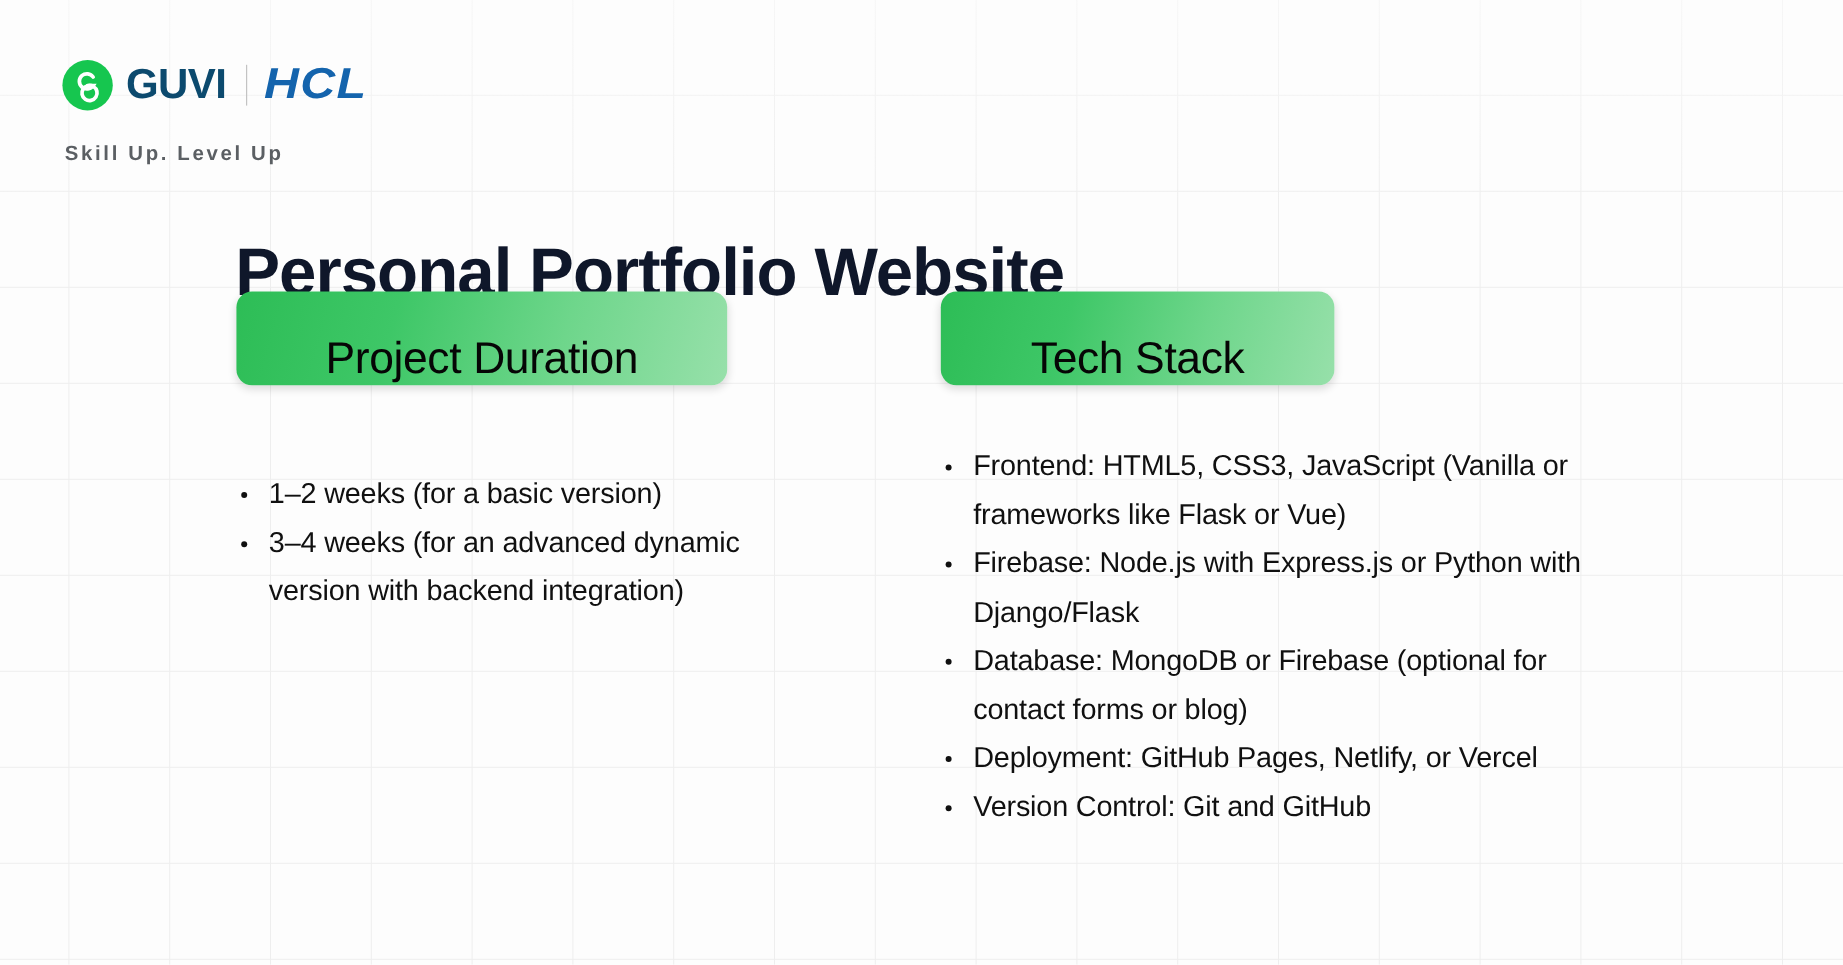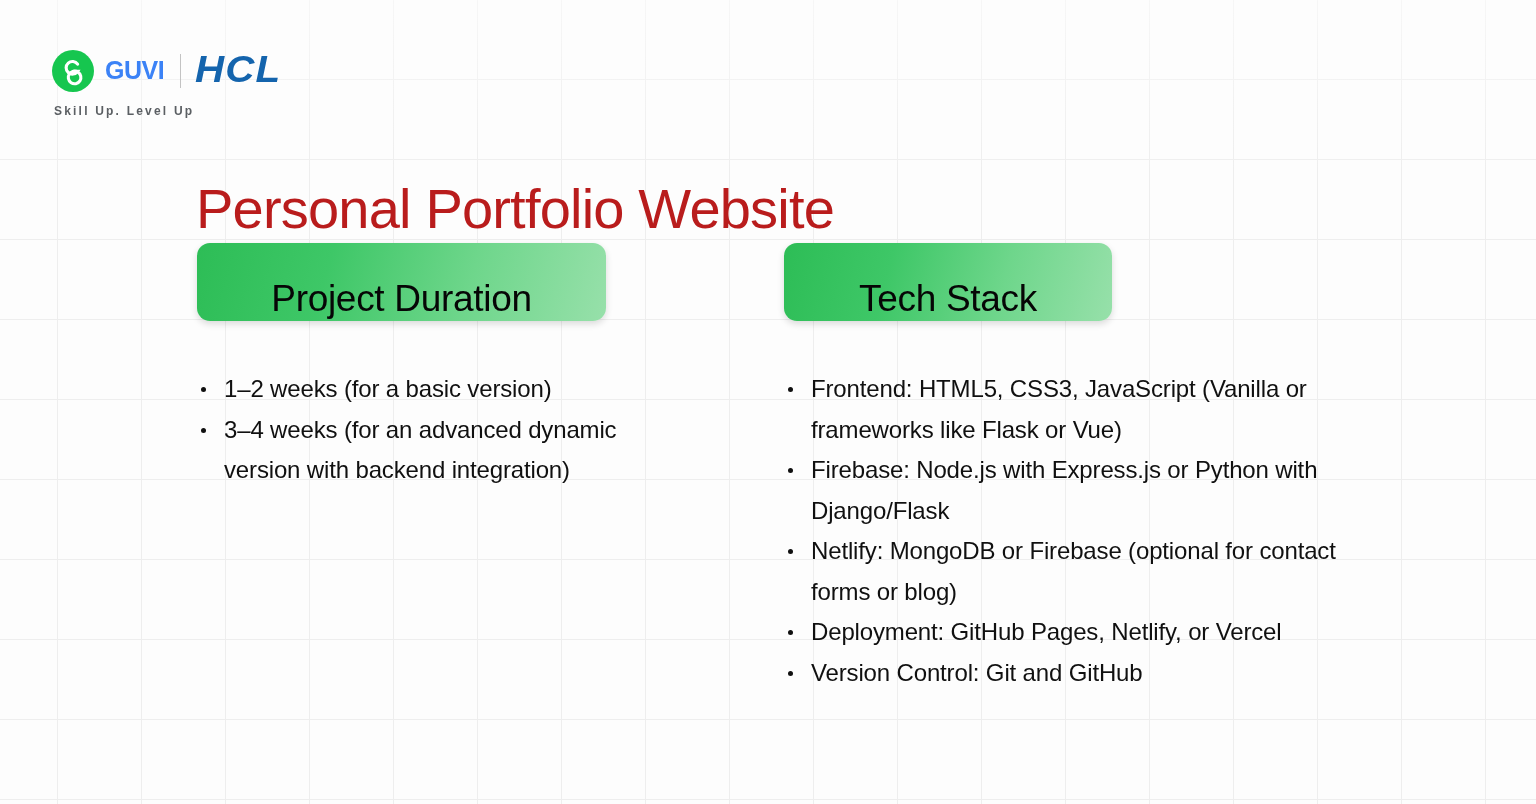--- a/index.html
+++ b/index.html
@@ -62,24 +62,24 @@
     border-radius: 50%;
     background: #16c64f;
     display: flex;
     align-items: center;
     justify-content: center;
   }
   .guvi-mark svg { display: block; }
   .guvi-word {
     margin-left: 11px;
     font-family: "Liberation Sans", sans-serif;
-    font-size: 25px;
+    font-size: 35px;
     font-weight: 700;
     letter-spacing: -0.5px;
-    color: #3b82f6;
+    color: #0c4a6e;
     line-height: 1;
     padding-bottom: 2px;
   }
   .brand-sep {
     width: 1px;
     height: 34px;
     background: #c3c3c3;
     margin: 0 14px 0 16px;
   }
   .hcl-word {
@@ -88,39 +88,39 @@
     font-weight: 700;
     font-style: italic;
     letter-spacing: 1px;
     color: #1464ad;
     line-height: 1;
     transform: scaleX(1.12);
     transform-origin: left center;
     padding-bottom: 2px;
   }
   .brand-tagline {
-    margin-top: 10px;
+    margin-top: 24px;
     margin-left: 2px;
     font-family: "Liberation Sans", sans-serif;
-    font-size: 12px;
+    font-size: 17px;
     font-weight: 700;
     letter-spacing: 2.2px;
     color: #5b5f63;
   }
 
   
   .slide-title {
     position: absolute;
     left: 196px;
-    top: 139px;
+    top: 157px;
     font-family: "Liberation Sans", sans-serif;
     font-size: 56px;
-    font-weight: 400;
+    font-weight: 700;
     letter-spacing: -0.8px;
-    color: #b91c1c;
+    color: #0f172a;
     line-height: 1.15;
     white-space: nowrap;
   }
 
   
   .columns {
     position: absolute;
     left: 0;
     top: 243px;
     width: 1536px;
@@ -156,21 +156,21 @@
     white-space: nowrap;
     margin-top: 32px;
   }
 
   
   .bullets {
     margin: 0;
     padding: 0;
     list-style: none;
   }
-  .col-left  .bullets { margin-top: 48px; }
+  .col-left  .bullets { margin-top: 71px; }
   .col-right .bullets { margin-top: 48px; }
 
   .bullet {
     position: relative;
     padding-left: 27px;
     font-family: "Liberation Sans", sans-serif;
     font-size: 24px;
     font-weight: 400;
     color: #101010;
     line-height: 40.5px;
@@ -241,21 +241,21 @@
         <span class="badge-label">Tech Stack</span>
       </div>
       <ul class="bullets">
         <li class="bullet">
           <span class="bullet-text">Frontend: HTML5, CSS3, JavaScript (Vanilla or frameworks like Flask or Vue)</span>
         </li>
         <li class="bullet">
           <span class="bullet-text">Firebase: Node.js with Express.js or Python with Django/Flask</span>
         </li>
         <li class="bullet">
-          <span class="bullet-text">Netlify: MongoDB or Firebase (optional for contact forms or blog)</span>
+          <span class="bullet-text">Database: MongoDB or Firebase (optional for contact forms or blog)</span>
         </li>
         <li class="bullet">
           <span class="bullet-text">Deployment: GitHub Pages, Netlify, or Vercel</span>
         </li>
         <li class="bullet">
           <span class="bullet-text">Version Control: Git and GitHub</span>
         </li>
       </ul>
     </div>
 

